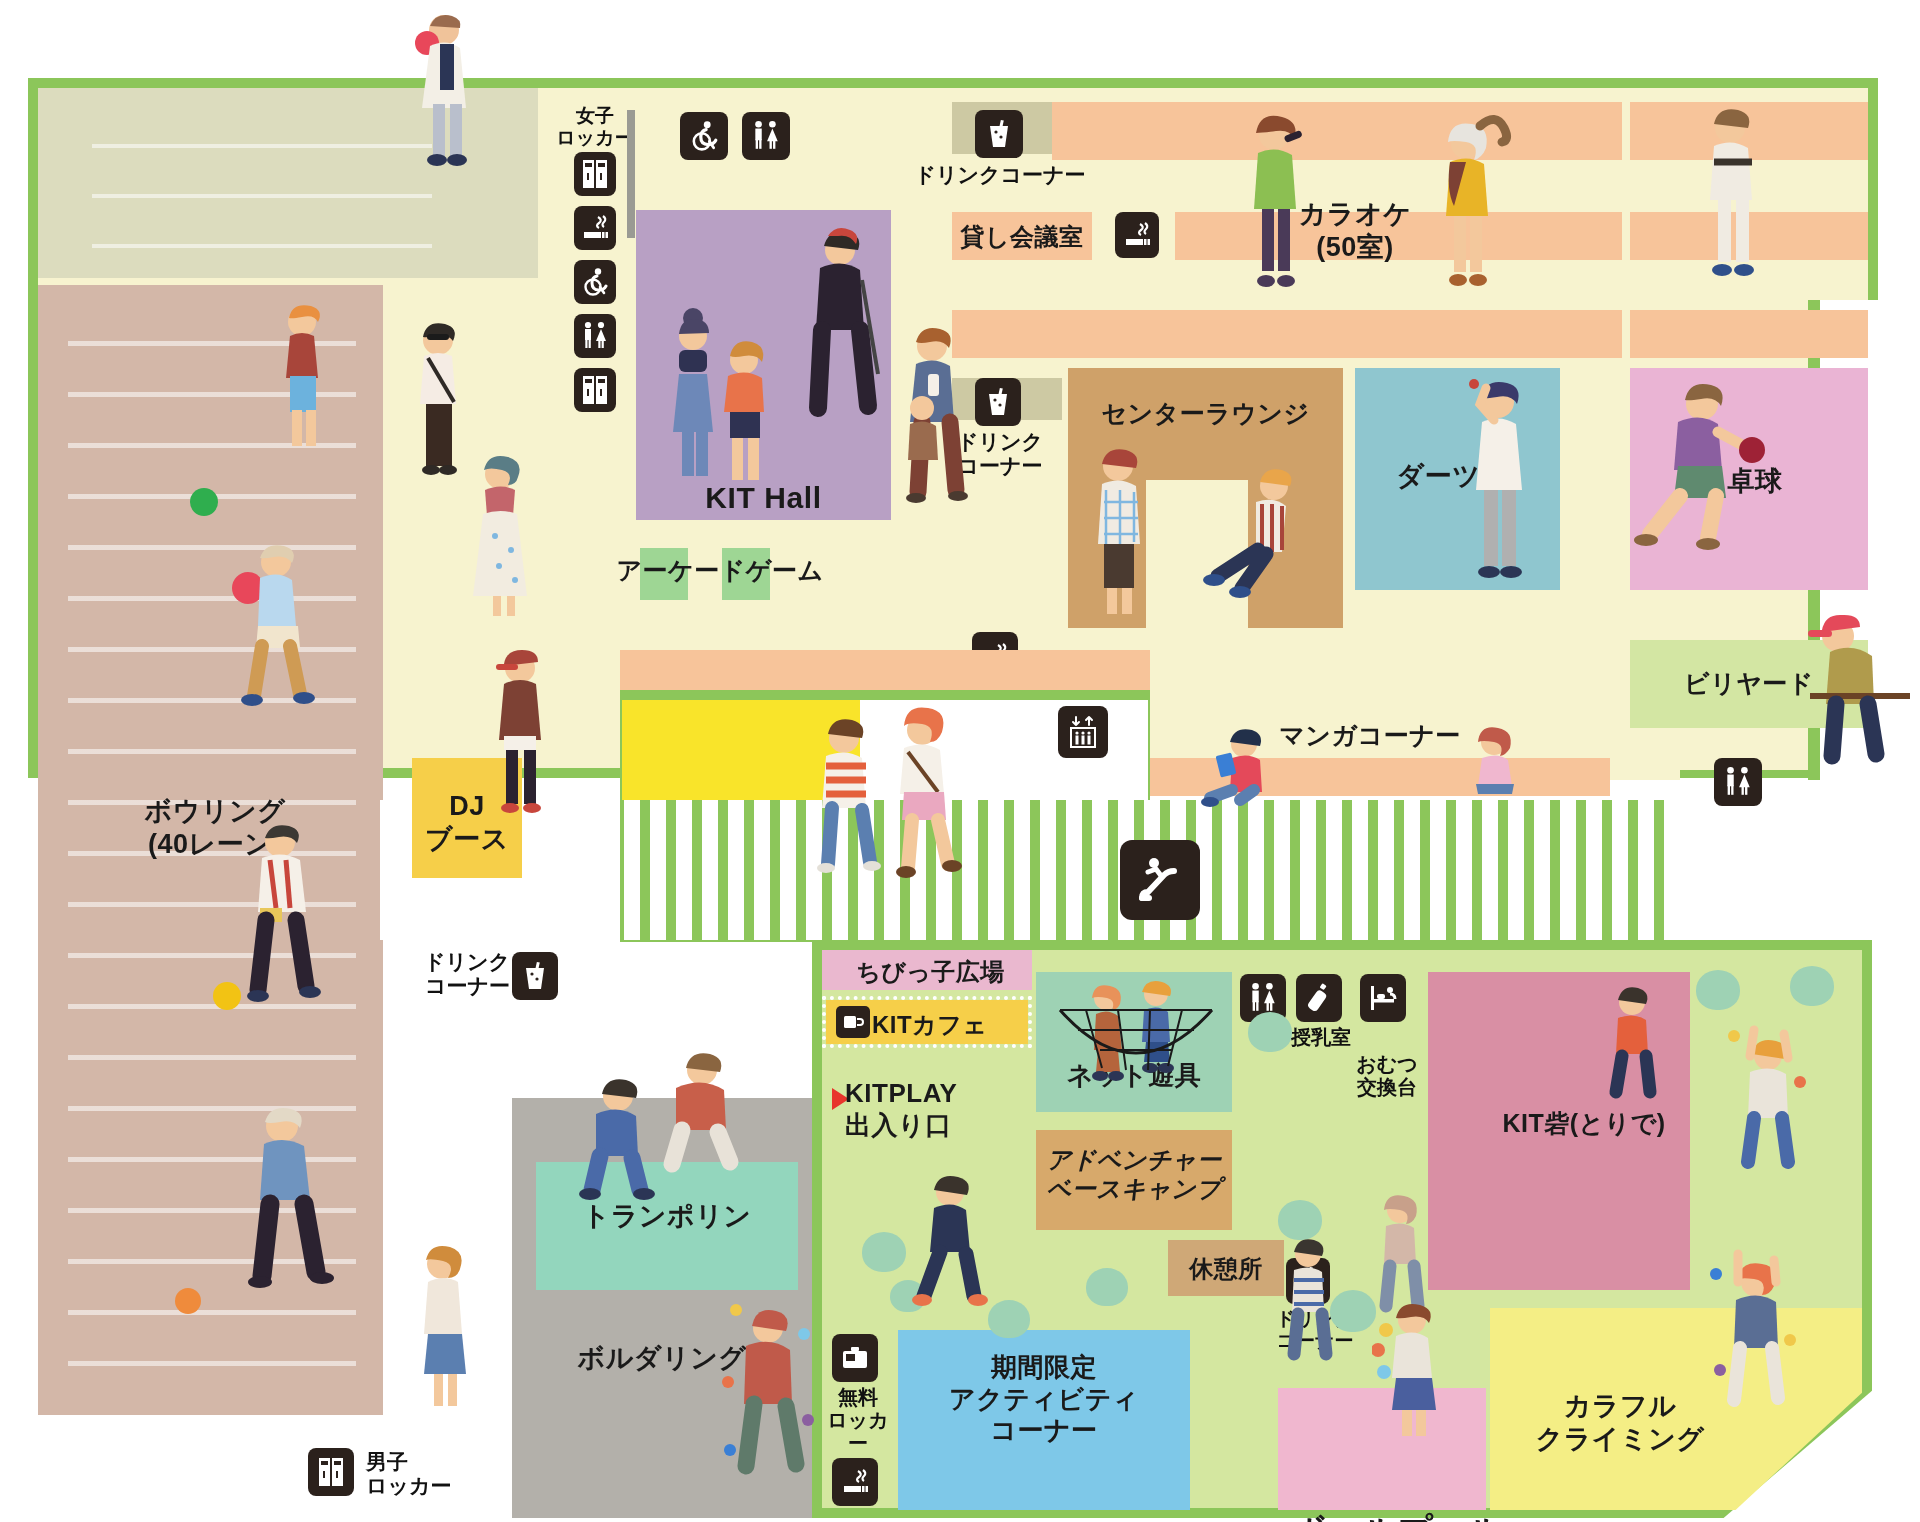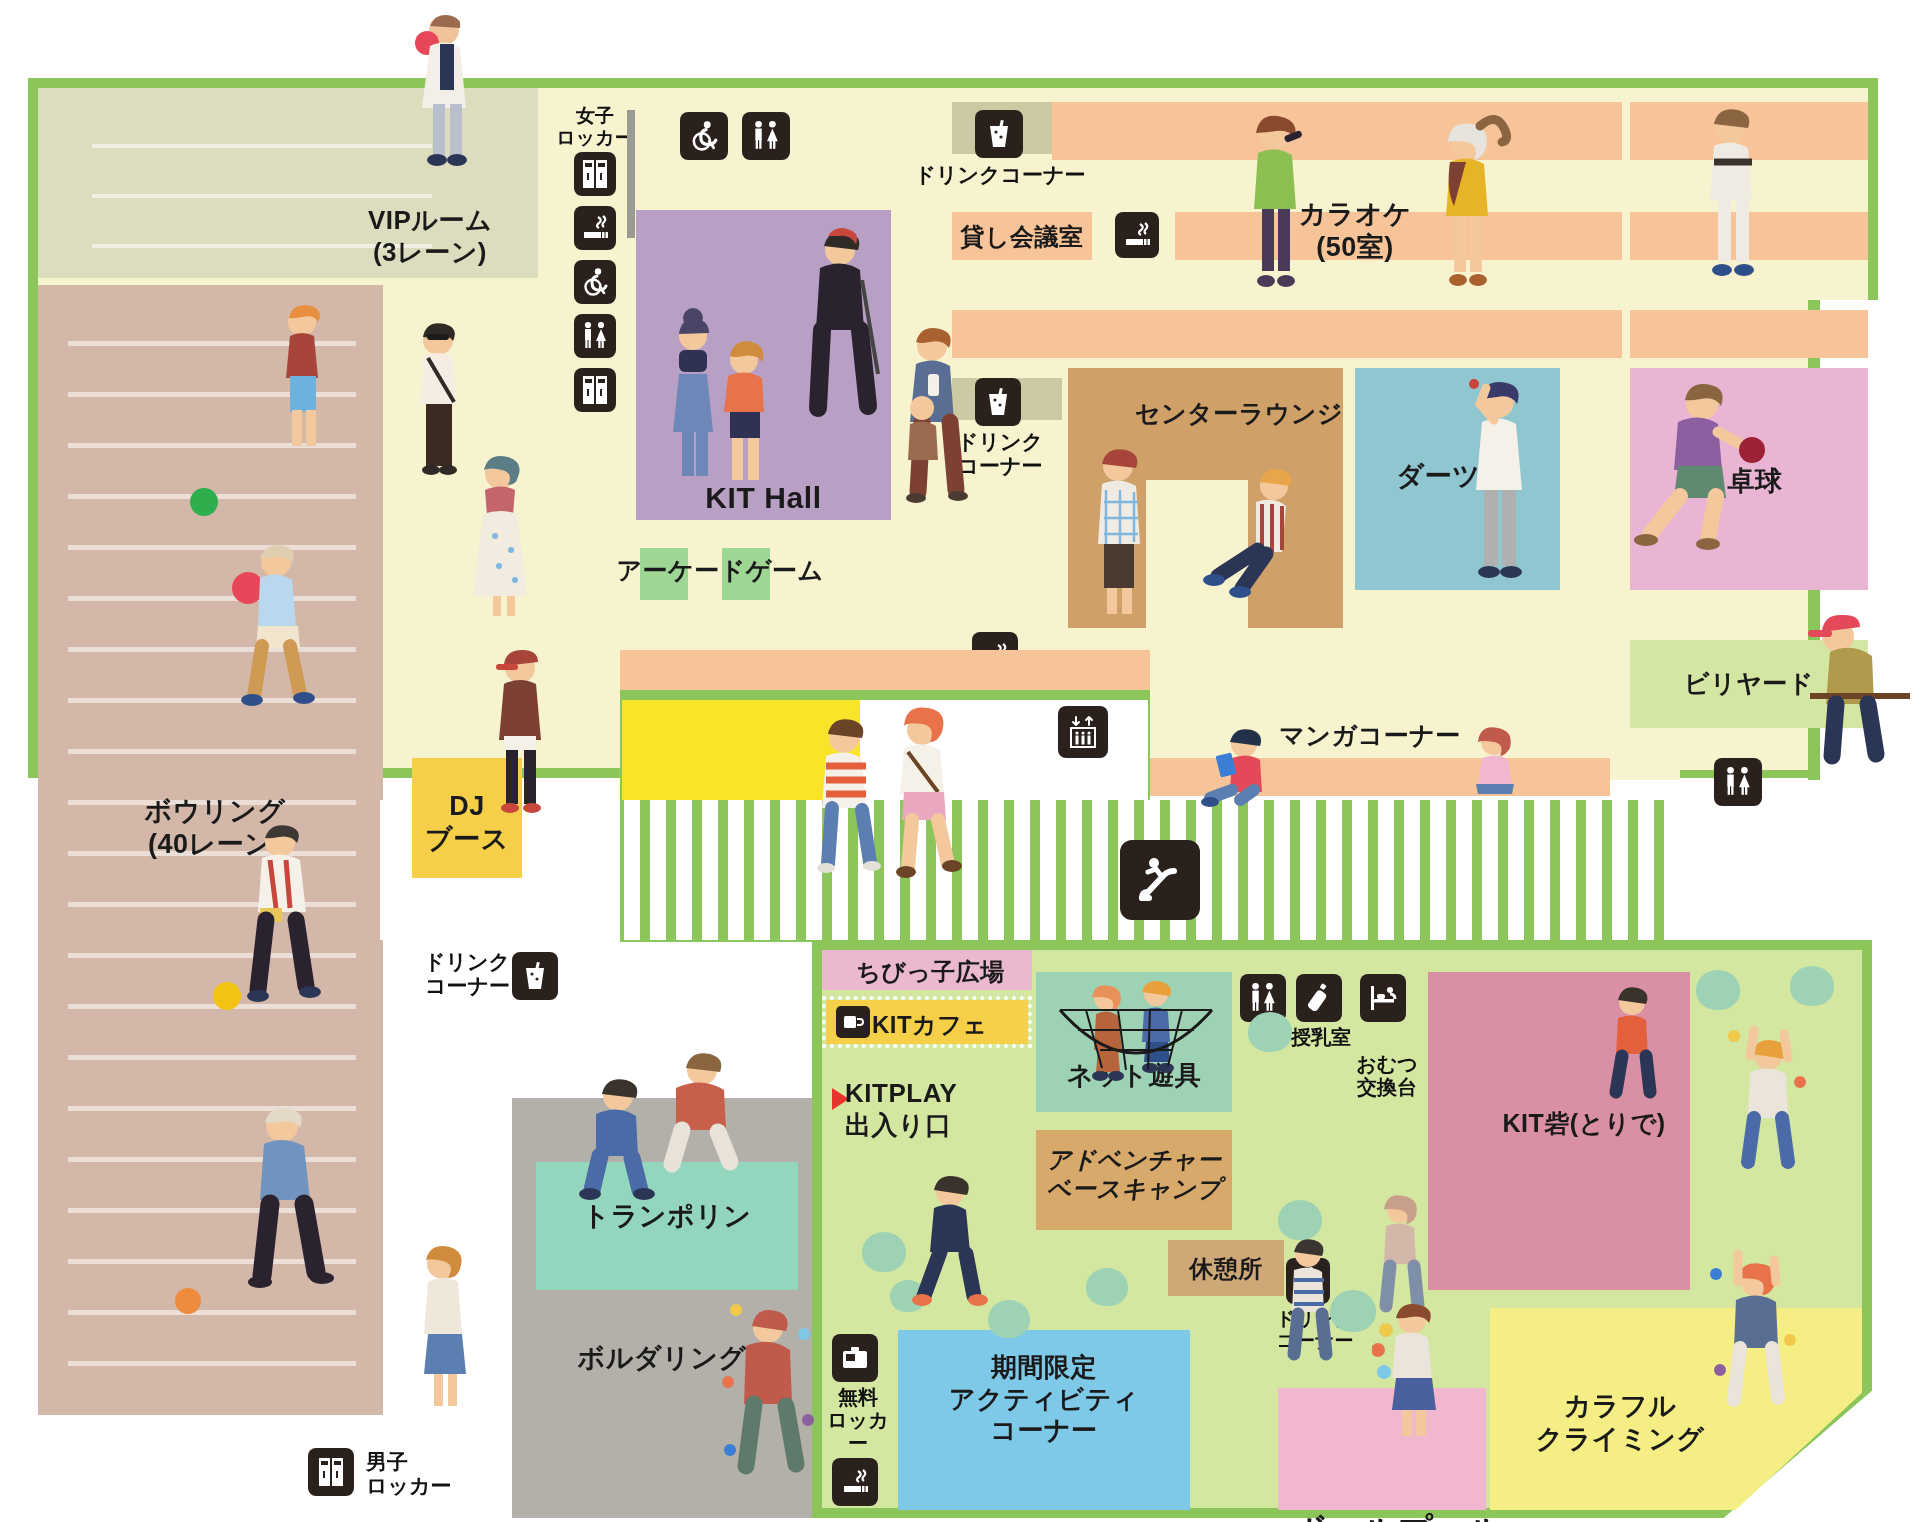--- a/index.html
+++ b/index.html
@@ -45,22 +45,20 @@
   <div class="blk" style="left:38px;top:88px;width:1830px;height:680px;background:#f7f3cf;"></div>
 
   <div class="blk" style="left:1820px;top:300px;width:100px;height:480px;background:#ffffff;"></div>
   <div class="blk" style="left:1808px;top:300px;width:12px;height:480px;background:#8cc65a;"></div>
   <div class="blk" style="left:1650px;top:300px;width:158px;height:470px;background:#f7f3cf;"></div>
 
   <div class="blk" style="left:980px;top:700px;width:700px;height:80px;background:#f7f3cf;"></div>
 
   <div class="blk" style="left:38px;top:88px;width:500px;height:190px;background:#dcdcbe;"></div>
   <div class="vipLines" style="left:92px;top:98px;width:340px;height:175px;"></div>
-  <span class="lbl" style="left:330px;top:205px;width:200px;font-size:26px;">VIPルーム
-(3レーン)</span>
 
   <div class="blk" style="left:38px;top:285px;width:345px;height:1130px;background:#d3b7a8;"></div>
   <div class="lanes" style="left:68px;top:295px;width:288px;height:1115px;"></div>
   <span class="lbl" style="left:105px;top:795px;width:220px;font-size:27px;">ボウリング
 (40レーン)</span>
 
   <div class="blk" style="left:190px;top:488px;width:28px;height:28px;border-radius:50%;background:#2fae4e;"></div>
   <div class="blk" style="left:213px;top:982px;width:28px;height:28px;border-radius:50%;background:#f2c314;"></div>
   <div class="blk" style="left:175px;top:1288px;width:26px;height:26px;border-radius:50%;background:#ef8b3c;"></div>
 
@@ -185,21 +183,21 @@
         <rect x="15" y="1" width="3" height="8" fill="#fff" transform="rotate(12 16 5)"></rect>
         <circle cx="11" cy="13" r="1.6" fill="#2b211c"></circle>
         <circle cx="16" cy="18" r="1.6" fill="#2b211c"></circle>
       </svg>
   </div>
   <span class="icaption" style="left:940px;top:430px;width:120px;font-size:21px;">ドリンク
 コーナー</span>
 
   <div class="blk" style="left:1068px;top:368px;width:275px;height:260px;background:#cfa169;"></div>
   <div class="blk" style="left:1146px;top:480px;width:102px;height:148px;background:#f7f3cf;"></div>
-  <span class="lbl" style="left:1068px;top:398px;width:275px;font-size:25px;text-align:right;">センターラウンジ</span>
+  <span class="lbl" style="left:1068px;top:398px;width:275px;font-size:25px;">センターラウンジ</span>
 
   <div class="blk" style="left:1355px;top:368px;width:205px;height:222px;background:#8fc6cf;"></div>
   <span class="lbl" style="left:1355px;top:460px;width:150px;font-size:27px;padding-left:17px;">ダーツ</span>
 
   <div class="blk" style="left:1630px;top:368px;width:238px;height:222px;background:#eab4d4;"></div>
   <span class="lbl" style="left:1690px;top:465px;width:130px;font-size:27px;">卓球</span>
 
   <div class="blk" style="left:1630px;top:640px;width:238px;height:88px;background:#d3e6a3;"></div>
   <span class="lbl" style="left:1630px;top:668px;width:238px;font-size:25px;">ビリヤード</span>
   <div class="icon" style="left:1714px;top:758px;width:48px;height:48px;">

